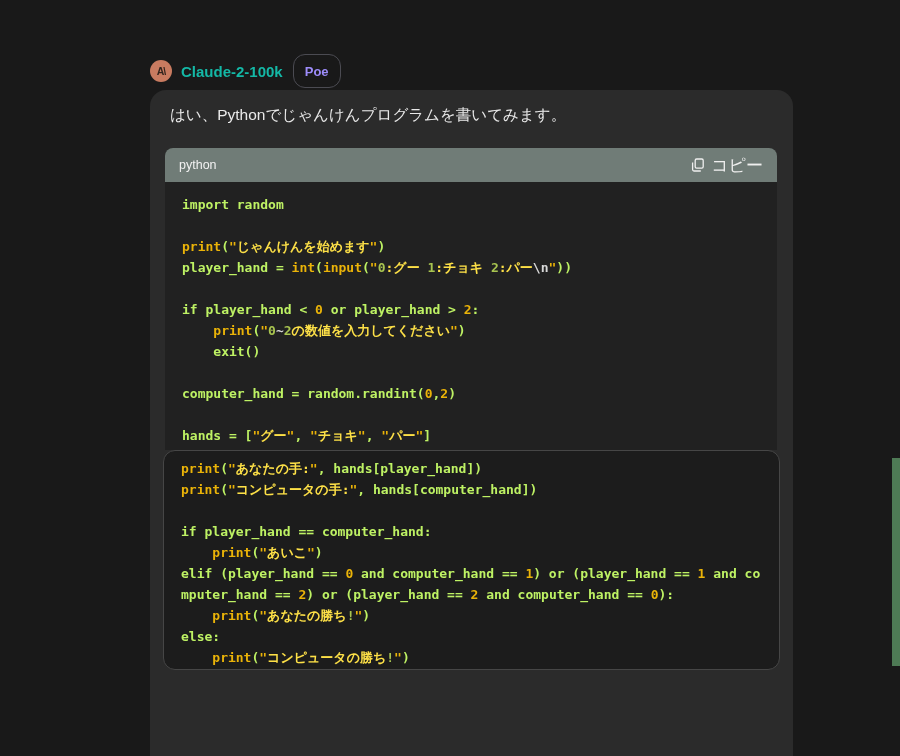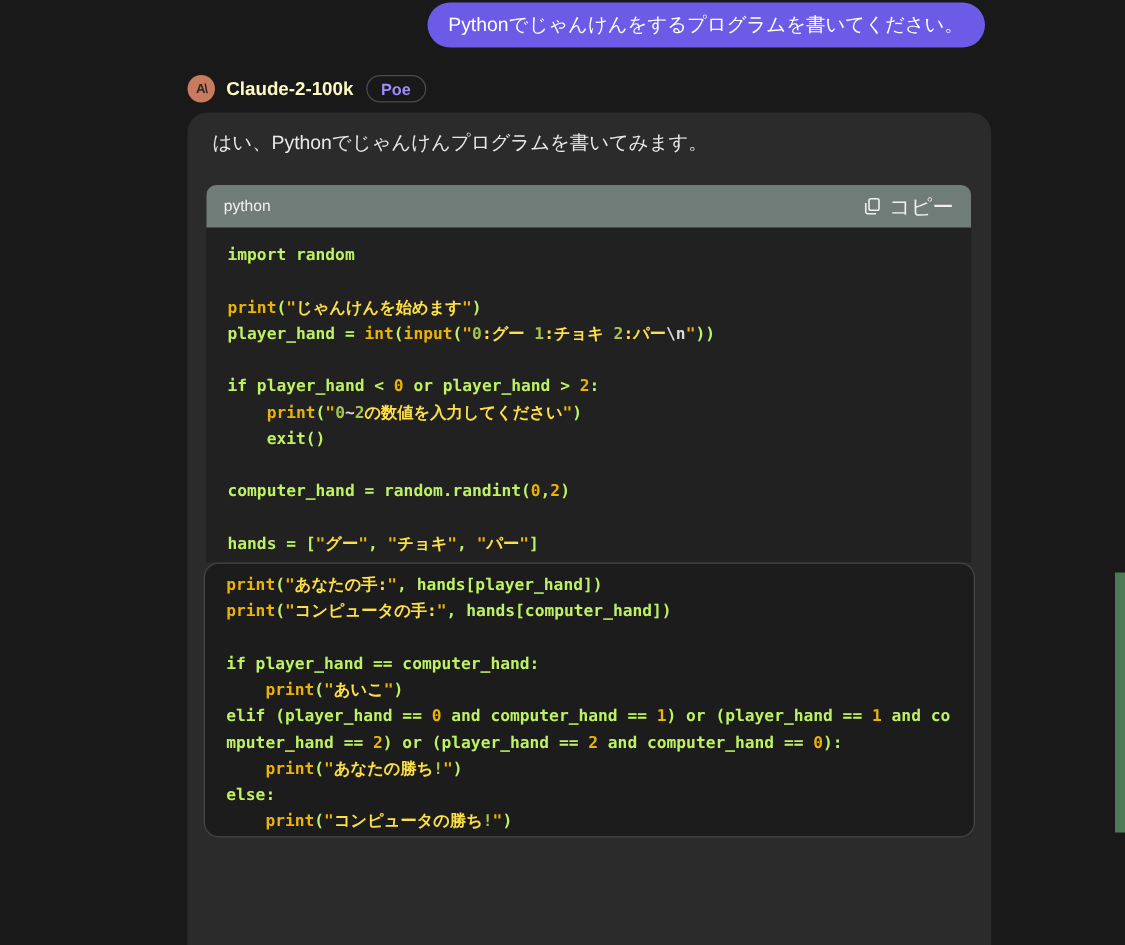--- a/index.html
+++ b/index.html
@@ -16,23 +16,23 @@
     display:flex; align-items:center; padding:0 17px;
     color:#ffffff; font-size:15.5px;
   }
   
   .bot-header { position:absolute; left:150px; top:59px; height:24px; display:flex; align-items:center; }
   .avatar {
     width:22px; height:22px; border-radius:50%; background:#c97b60;
     display:flex; align-items:center; justify-content:center;
     color:#33241d; font-size:10.5px; font-weight:bold; letter-spacing:-1px;
   }
-  .bot-name { margin-left:9px; color:#fef9c3; font-size:15px; font-weight:600; }
+  .bot-name { margin-left:9px; color:#14b8a6; font-size:15px; font-weight:600; }
   .poe-badge {
-    margin-left:10px; height:22px; padding:0 11px; border:1px solid #4b4b52;
+    margin-left:10px; height:34px; padding:0 11px; border:1px solid #4b4b52;
     border-radius:12px; display:flex; align-items:center;
     color:#9d8cfa; font-size:13px; font-weight:600;
   }
   
   .bot-bubble {
     position:absolute; left:150px; top:90px; width:643px; height:752px;
     background:#2b2b2b; border-radius:16px;
   }
   .intro-text {
     position:absolute; left:20px; top:13px; width:605px;
@@ -76,23 +76,20 @@
   .green-strip {
     position:absolute; left:892px; top:458px; width:8px; height:208px;
     background:#4e7a55; z-index:4;
   }
 </style>
 </head>
 <body>
 
 <div class="page">
 
-  <div class="user-bubble">
-    <span>Pythonでじゃんけんをするプログラムを書いてください。</span>
-  </div>
 
   <div class="bot-header">
     <div class="avatar">
       <span>A\</span>
     </div>
     <span class="bot-name">Claude-2-100k</span>
     <span class="poe-badge">Poe</span>
   </div>
 
   <div class="bot-bubble">

